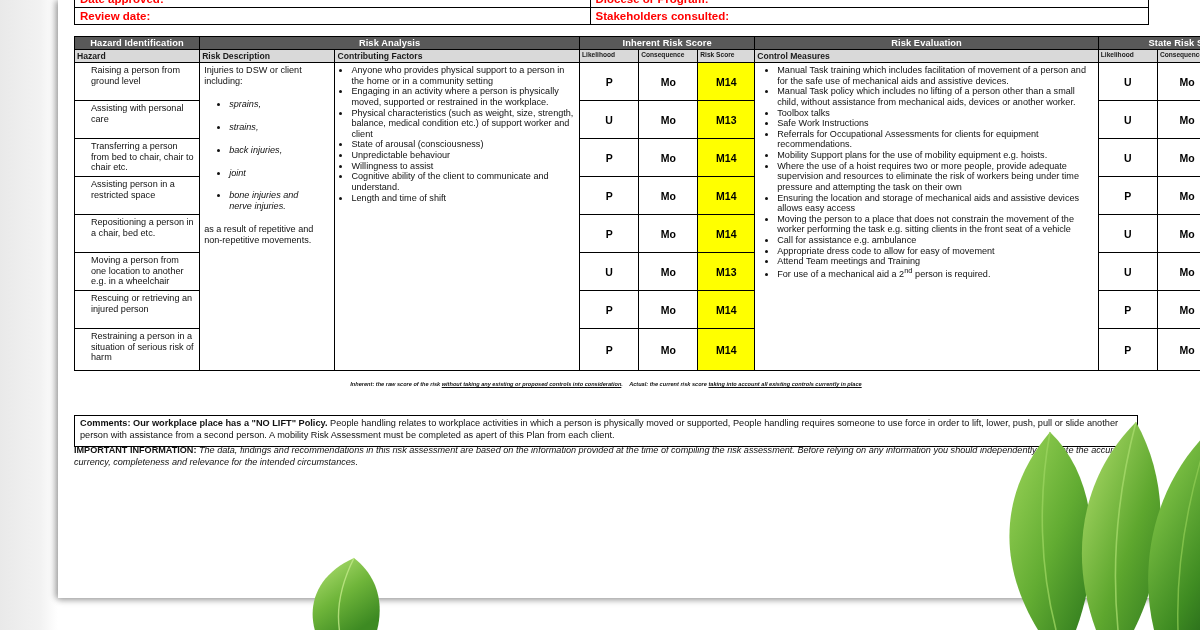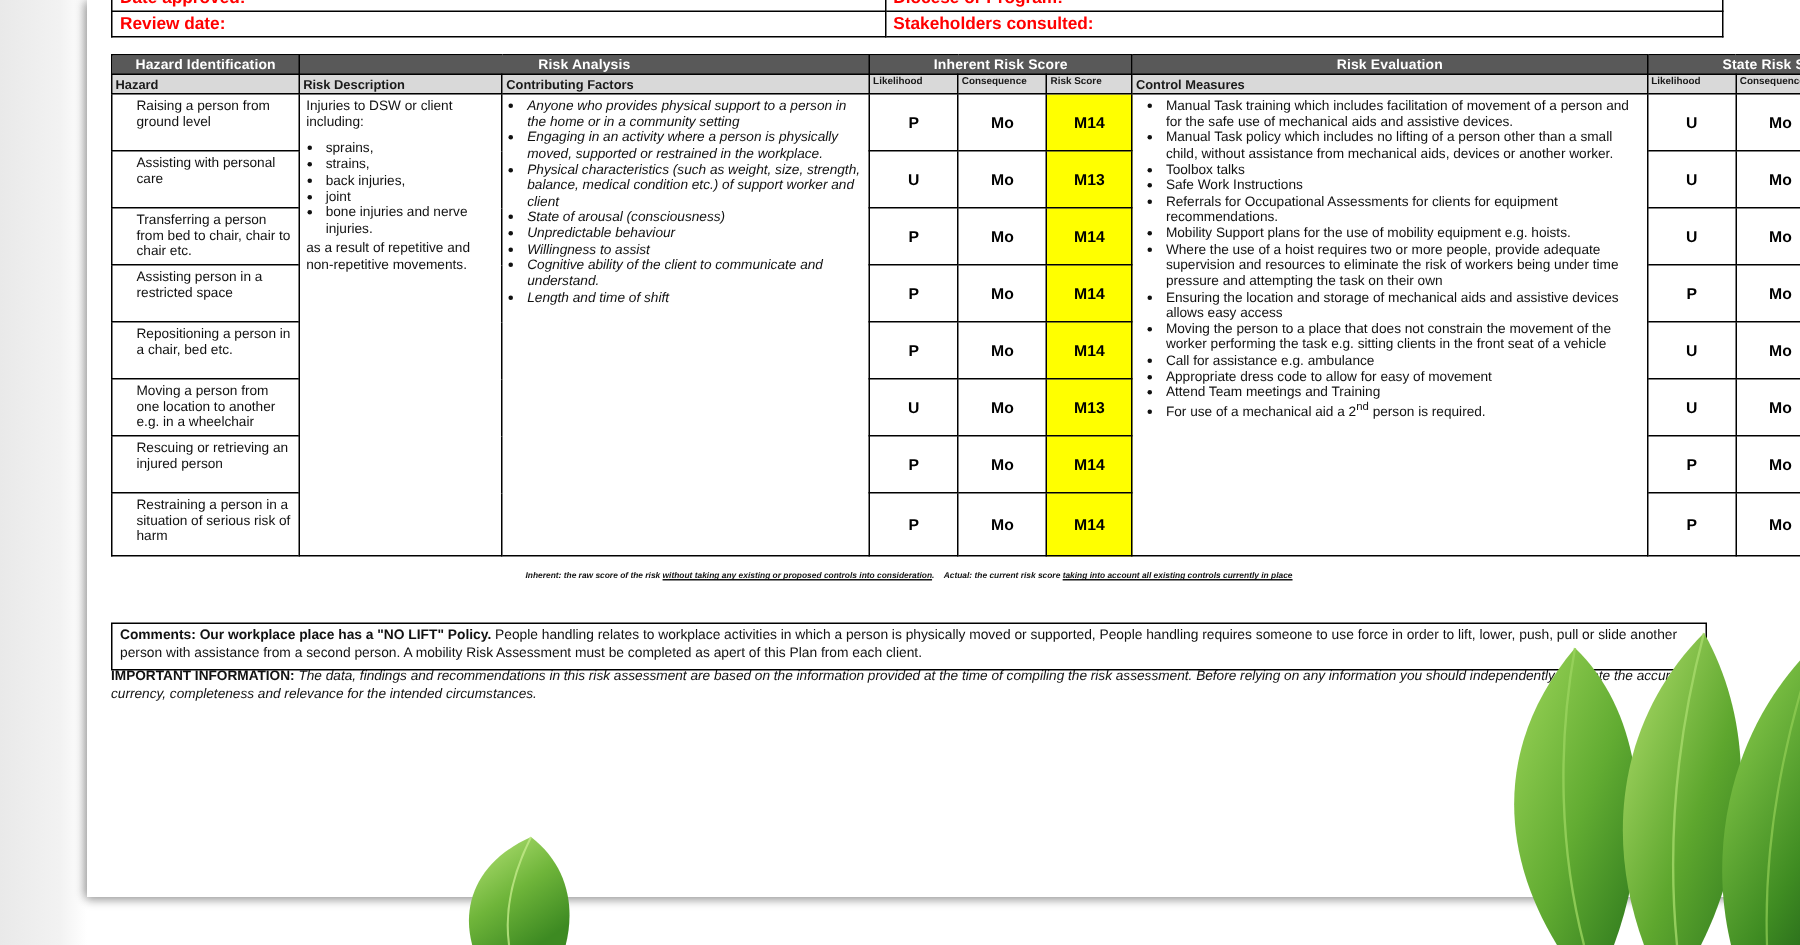--- a/index.html
+++ b/index.html
@@ -90,23 +90,23 @@
     text-align: center;
     vertical-align: middle;
     font-size: 10.5px;
     font-weight: bold;
     color: #000;
   }
   td.score.rs { background: #ffff00; margin-top: 48px; }
   ul.inner {
     margin: 6px 0 2px 0; padding-left: 13px; list-style: disc;
   }
-  ul.inner li { margin: 0; }
-
-  ul.factors { margin: 0; padding-left: 12px; list-style: disc; font-style: italic; }
+  ul.inner li { margin: 12px; font-style: italic; }
+
+  ul.factors { margin: 0; padding-left: 12px; list-style: disc; }
   ul.factors li { margin-bottom: 0px; line-height: 1.17; }
 
   ul.controls { margin: 0; padding-left: 18px; list-style: disc; }
   ul.controls li { margin-bottom: 0px; line-height: 1.17; }
 
   .rd-head { margin: 0 0 0 0; }
   .rd-tail { margin: 1px 0 0 0; }
 
   
   .footnote {

